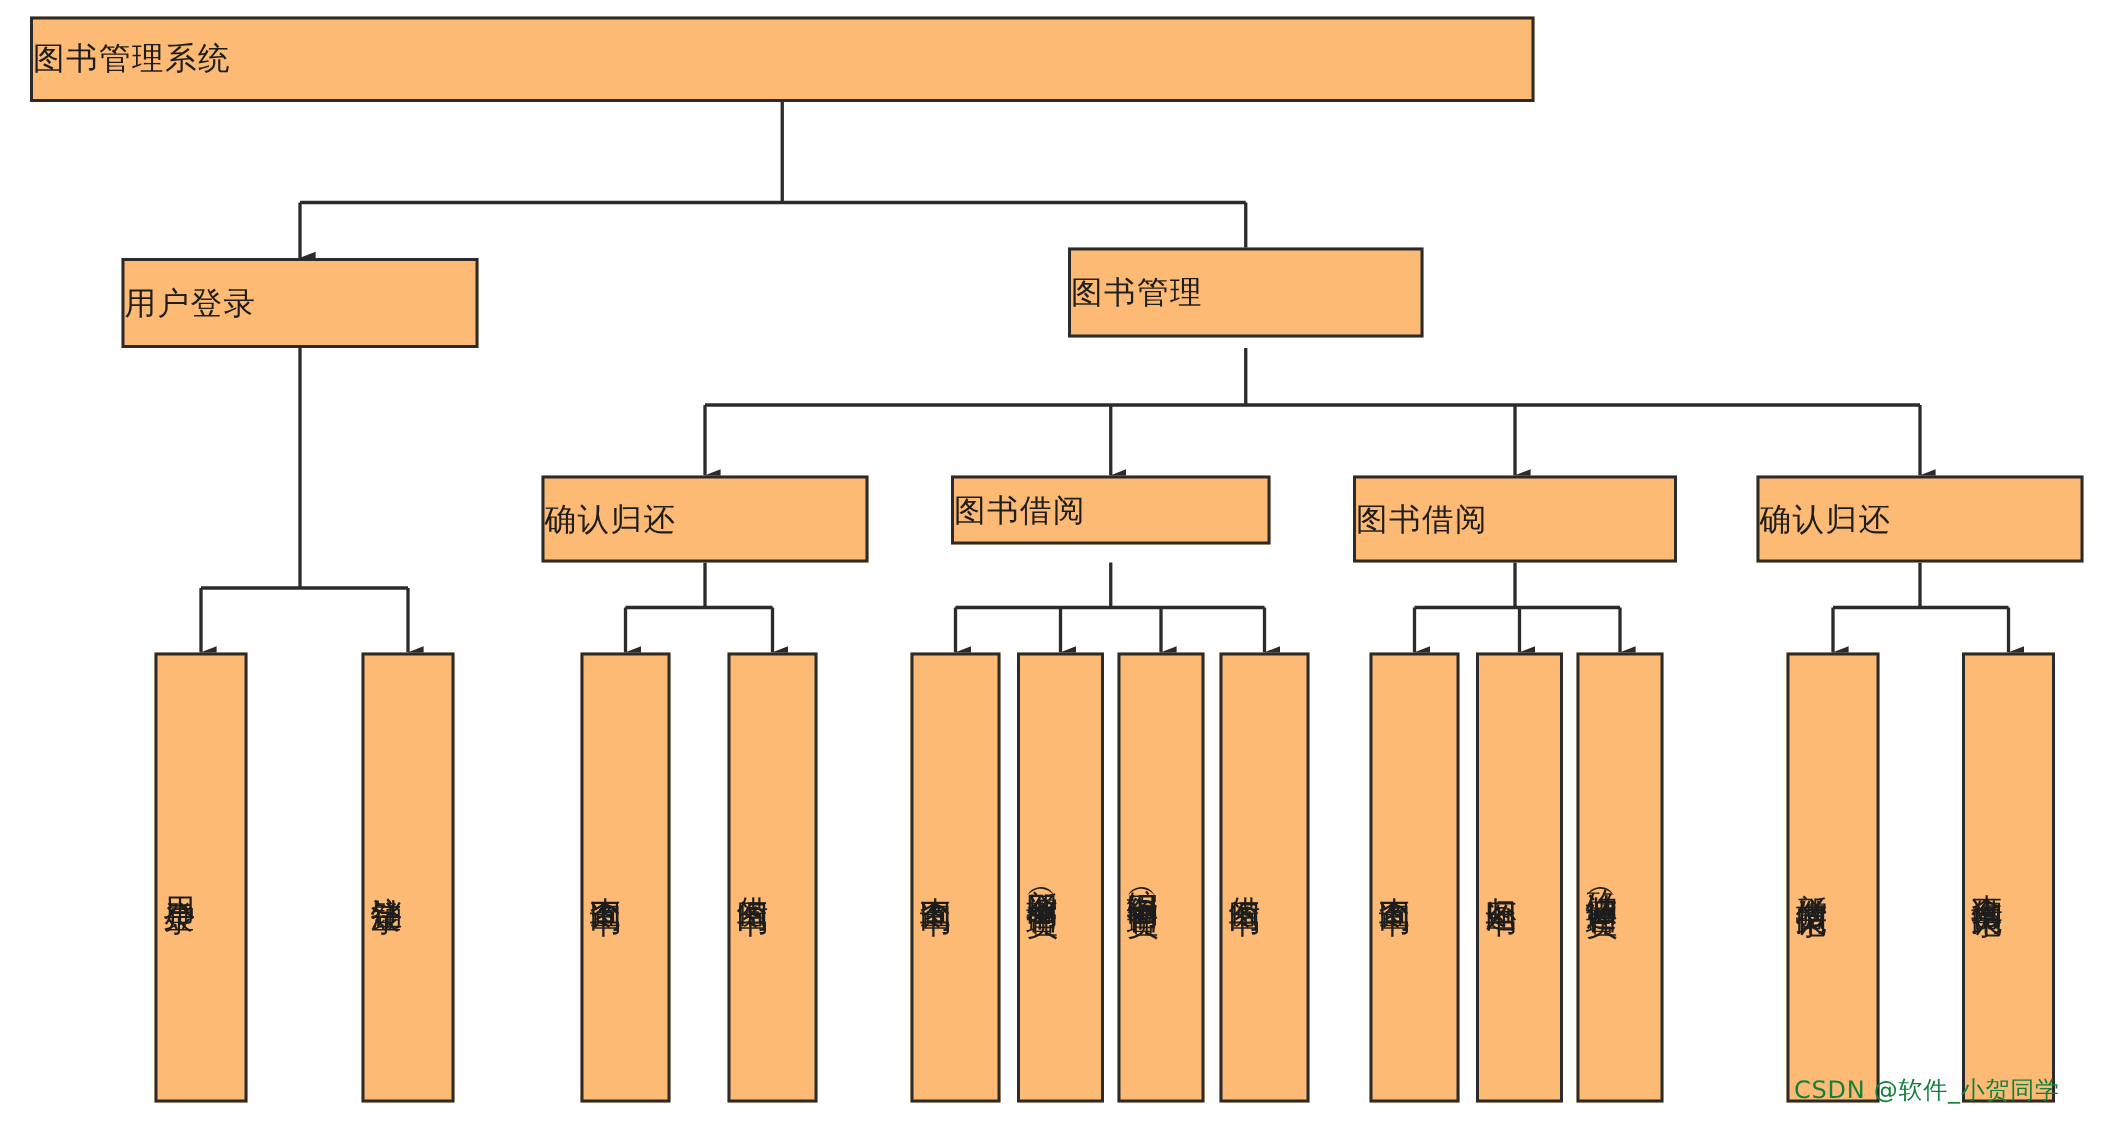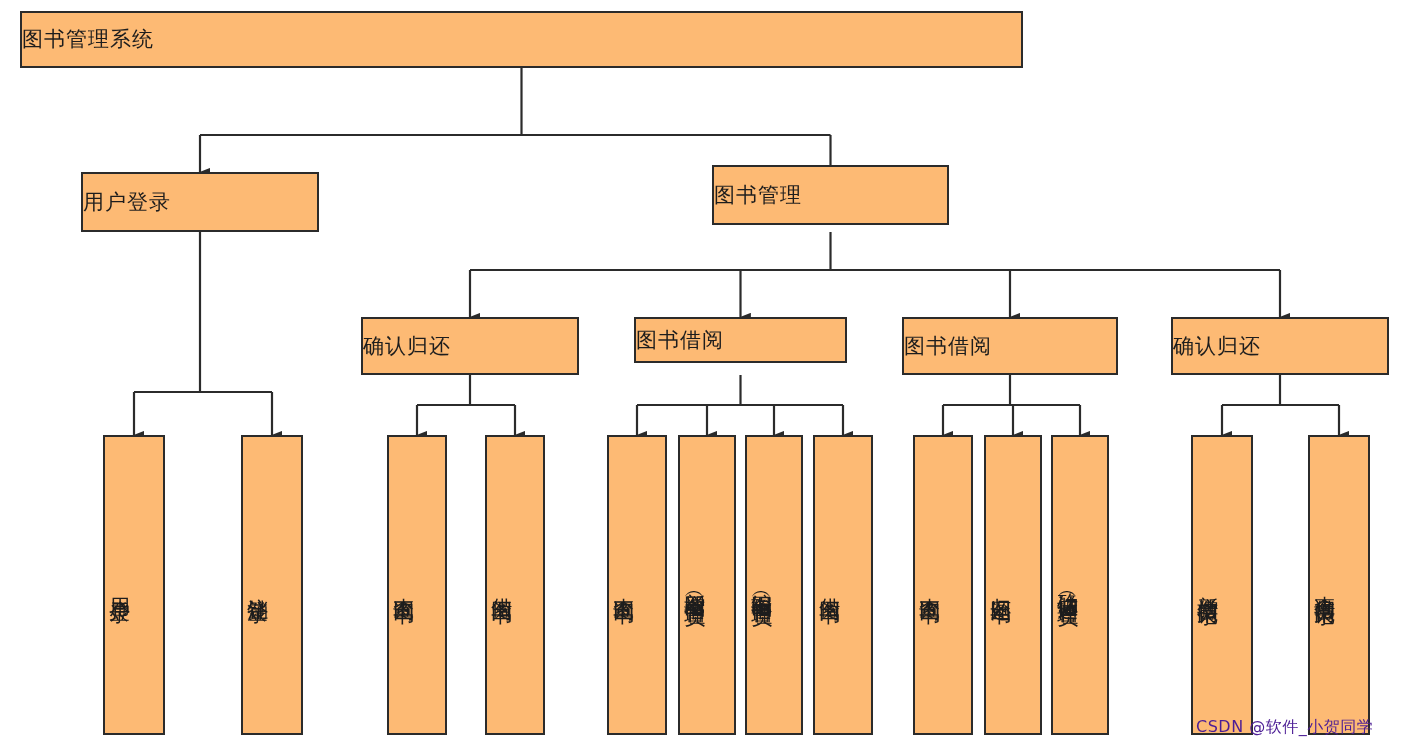--- a/index.html
+++ b/index.html
@@ -166,15 +166,15 @@
         <span class="node-label-v">确认归还（管理员）</span>
       </div>
       <div class="node-box" style="left: 1191px; top: 435px; width: 62px; height: 300px;">
         <span class="node-label-v">新增借阅记录</span>
       </div>
       <div class="node-box" style="left: 1308px; top: 435px; width: 62px; height: 300px;">
         <span class="node-label-v">查询借阅记录</span>
       </div>
     </div>
 
-  <div class="watermark" style="left: 1196px; top: 717px; color: #4c1d95;">CSDN @软件_小贺同学</div>
+  <div class="watermark" style="left: 1196px; top: 717px; color: #15803d;">CSDN @软件_小贺同学</div>
 
 </div>
 
 </body></html>

